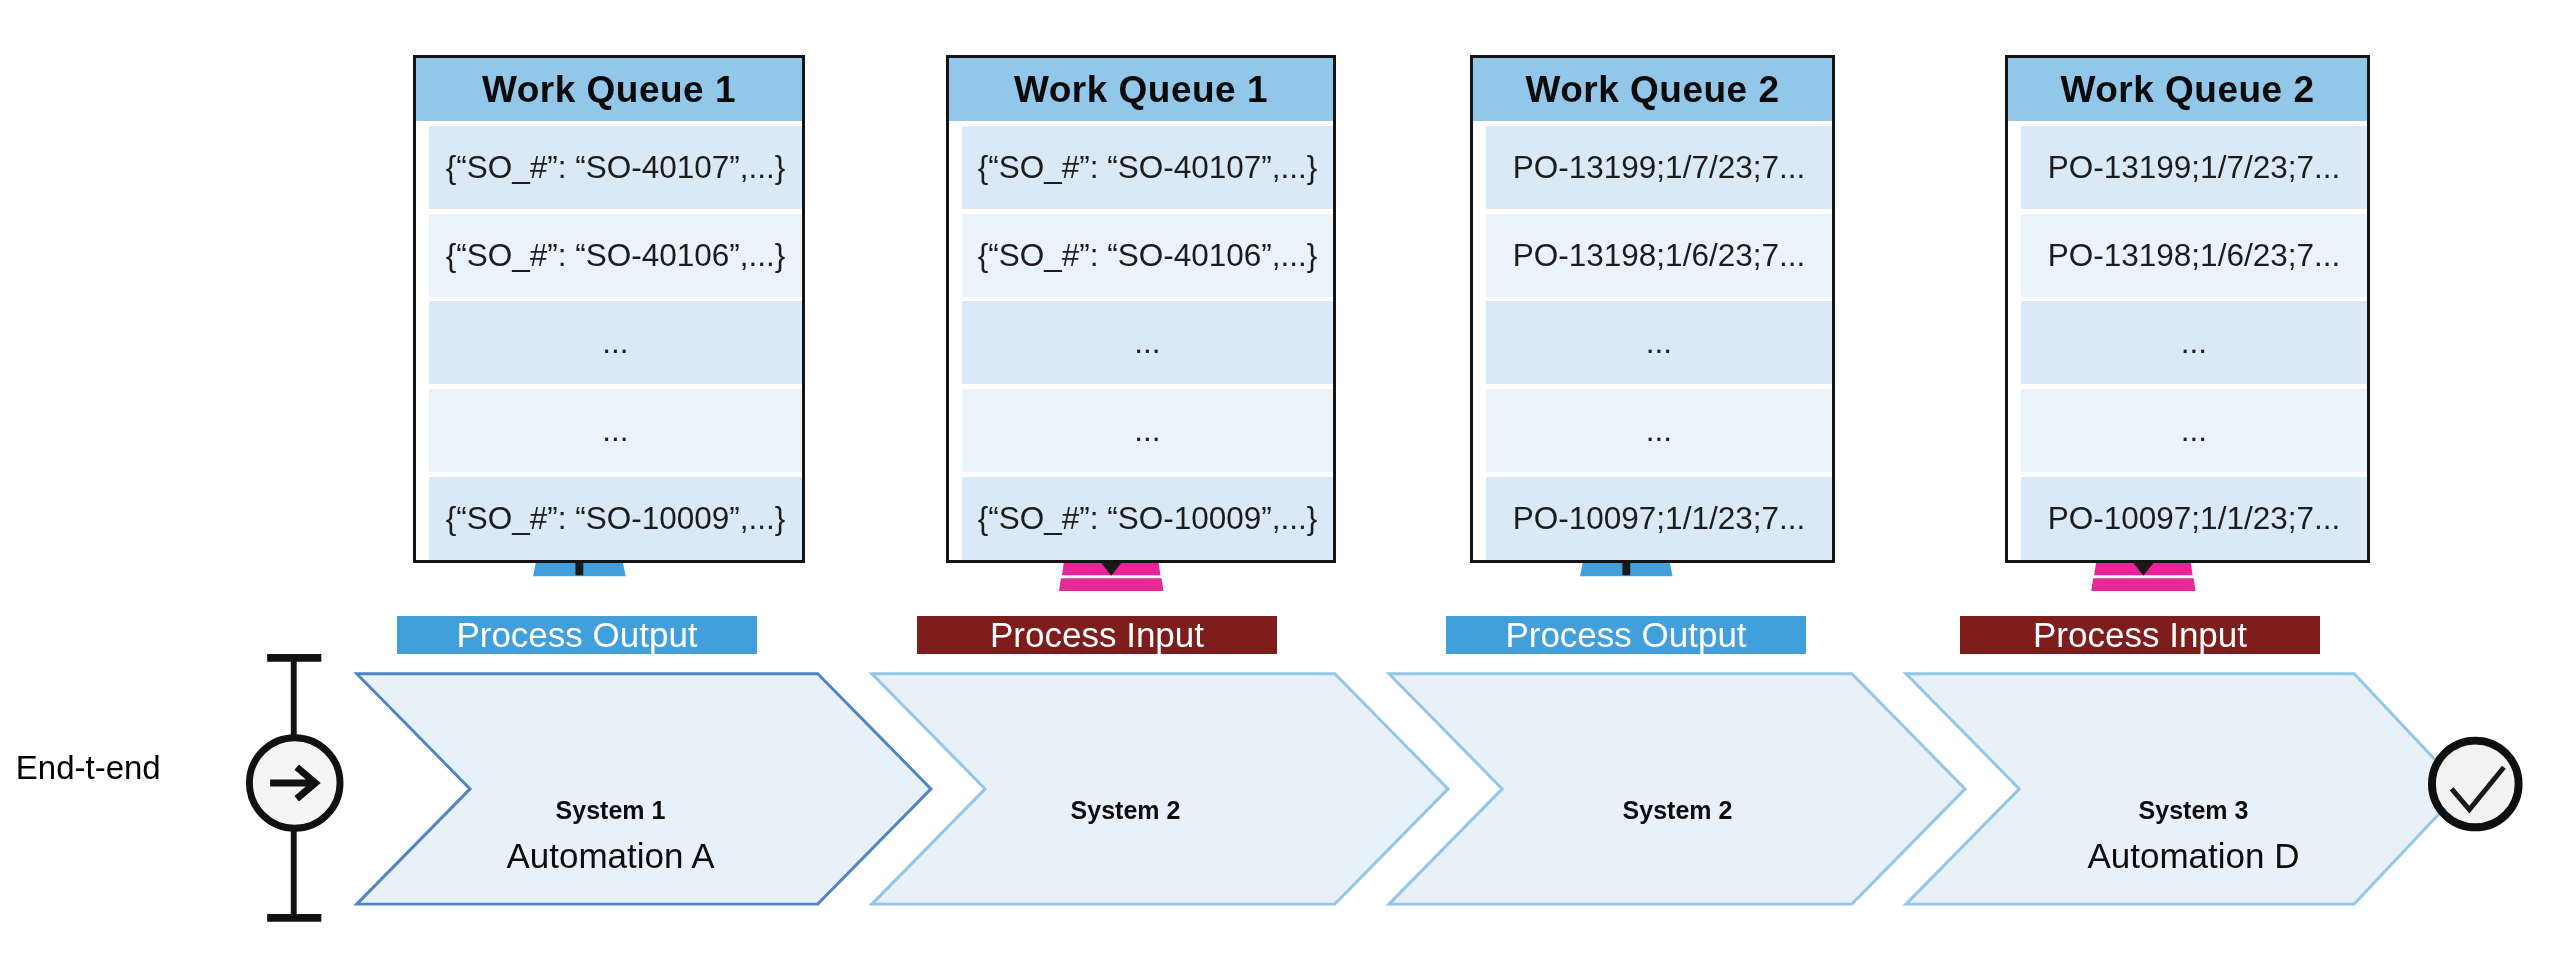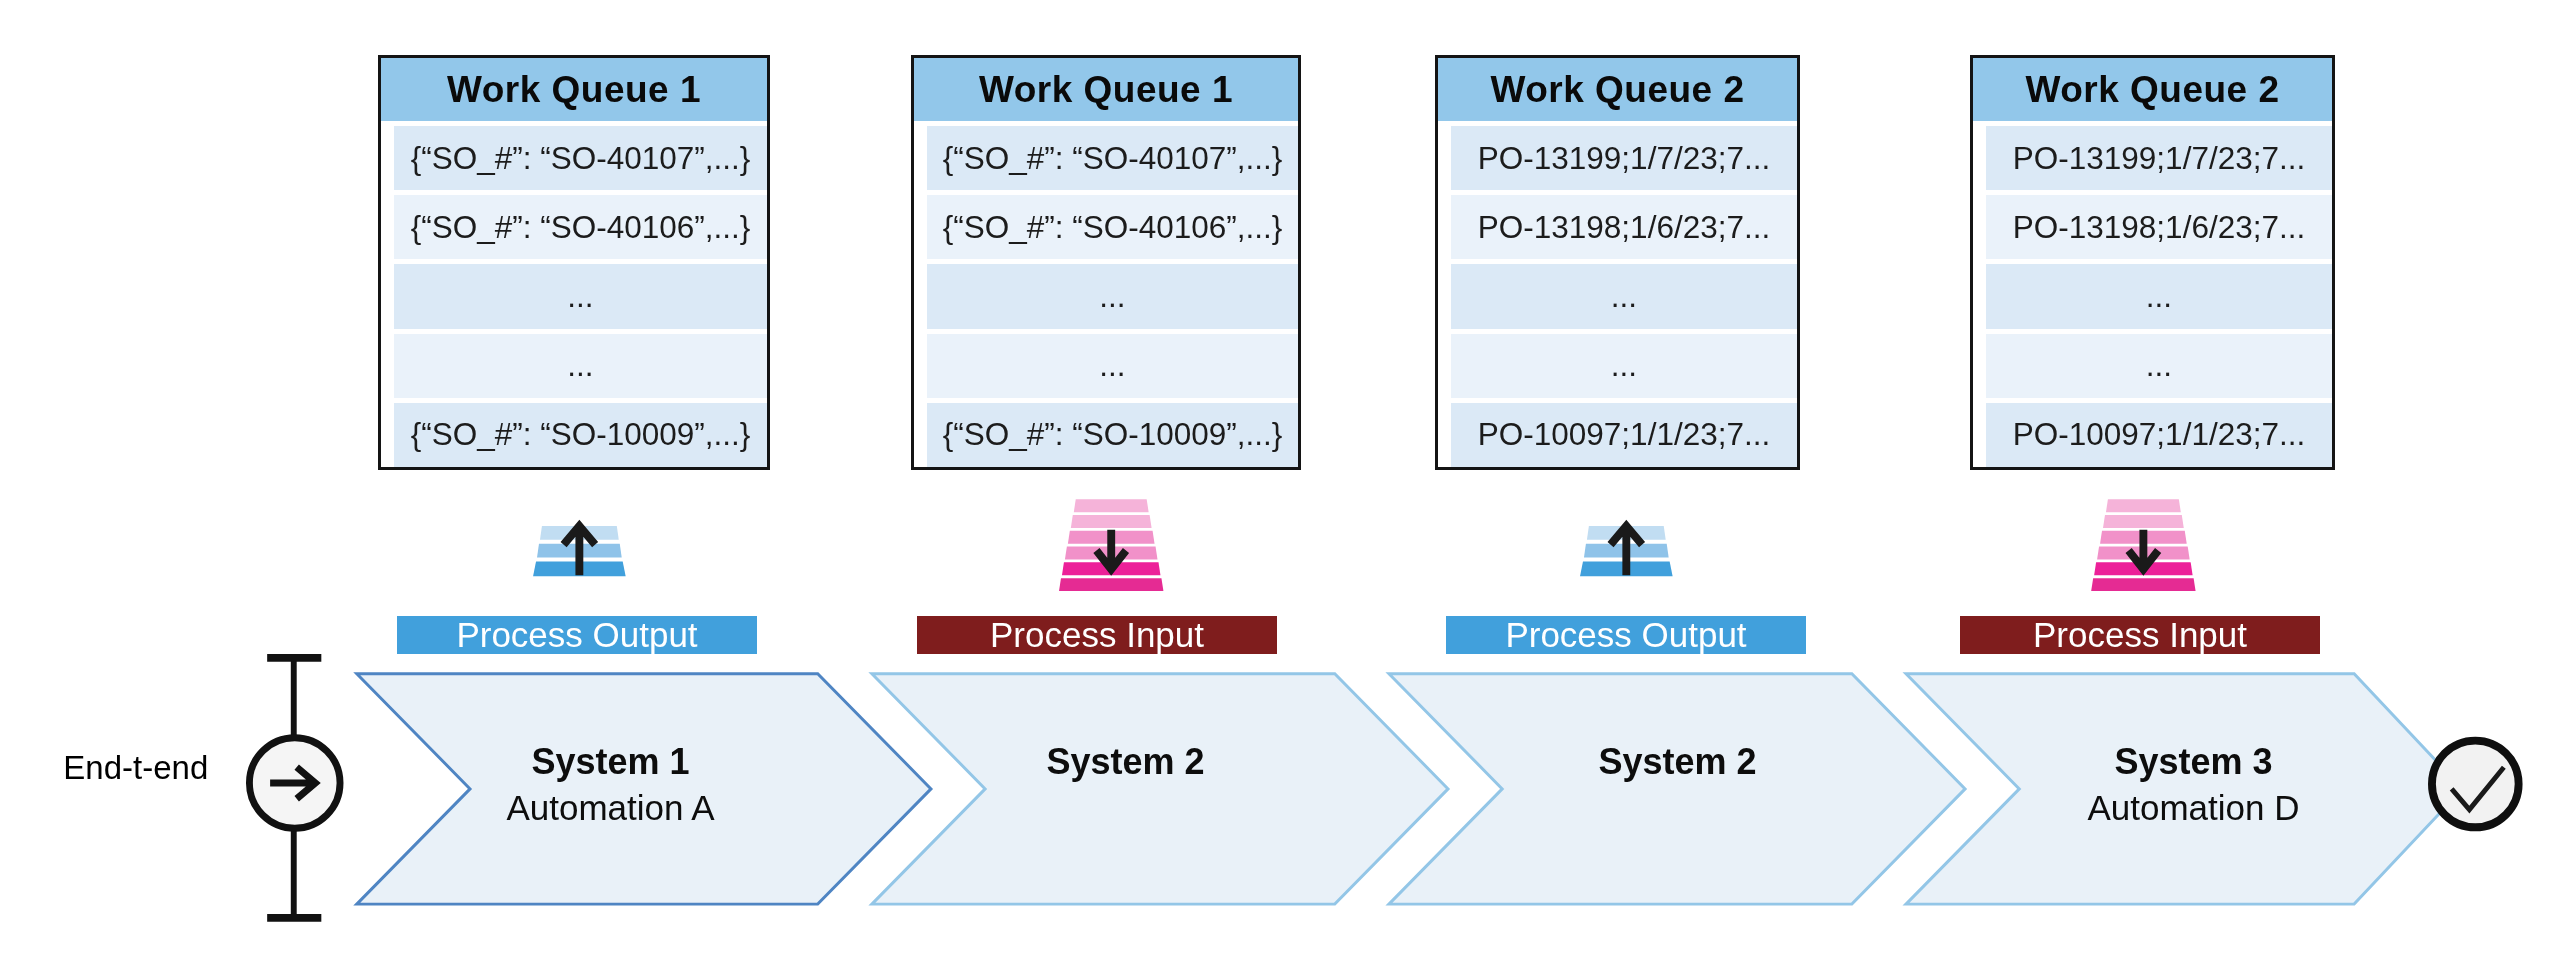--- a/index.html
+++ b/index.html
@@ -4,23 +4,23 @@
 <style>
   html,body{margin:0;padding:0;background:#ffffff;}
   .canvas{
     position:relative;width:2576px;height:978px;background:#ffffff;
     font-family:"Liberation Sans",sans-serif;overflow:hidden;
   }
   .diagram-svg{position:absolute;left:0;top:0;z-index:1;}
 
   
   .queue-table{
-    position:absolute;top:55px;height:415px;background:#ffffff;
+    position:absolute;top:55px;height:508px;background:#ffffff;
     border:3.9px solid #141414;box-sizing:border-box;
-    display:flex;flex-direction:column;z-index:2;
+    display:flex;flex-direction:column;z-index:2;margin-left:35px;
   }
   .qt-header{
     flex:0 0 63px;background:#92C7EA;display:flex;align-items:center;justify-content:center;
     font-size:37px;font-weight:bold;color:#0a0a0a;letter-spacing:0.5px;
   }
   .qt-body{flex:1;display:flex;flex-direction:column;gap:4.9px;padding-top:4.9px;padding-left:13px;}
   .qt-row{
     flex:1;display:flex;align-items:center;justify-content:center;
     font-size:31.5px;color:#1c1c1c;white-space:nowrap;
   }
@@ -31,26 +31,26 @@
   .process-label{
     position:absolute;top:616px;height:38px;width:360px;z-index:2;
     display:flex;align-items:center;justify-content:center;
     color:#ffffff;font-size:35px;
   }
   .process-label.output{background:#41A0DC;}
   .process-label.input{background:#7f1d1d;}
 
   
   .step-text{position:absolute;top:739px;width:433px;text-align:center;z-index:2;color:#0d0d0d;}
-  .step-system{font-size:36px;font-weight:bold;line-height:46px;}
+  .step-system{font-size:25px;font-weight:bold;line-height:46px;margin-top:48px;}
   .step-automation{font-size:35px;line-height:46px;}
 
   
   .end-label{
-    position:absolute;left:15.8px;top:746px;width:240px;text-align:center;
+    position:absolute;left:15.8px;top:746px;width:240px;
     font-size:33px;line-height:44px;color:#000000;z-index:2;
   }
 </style>
 </head>
 <body>
 
 <div class="canvas">
 
   <svg class="diagram-svg" width="2576" height="978" viewBox="0 0 2615 993">
 

